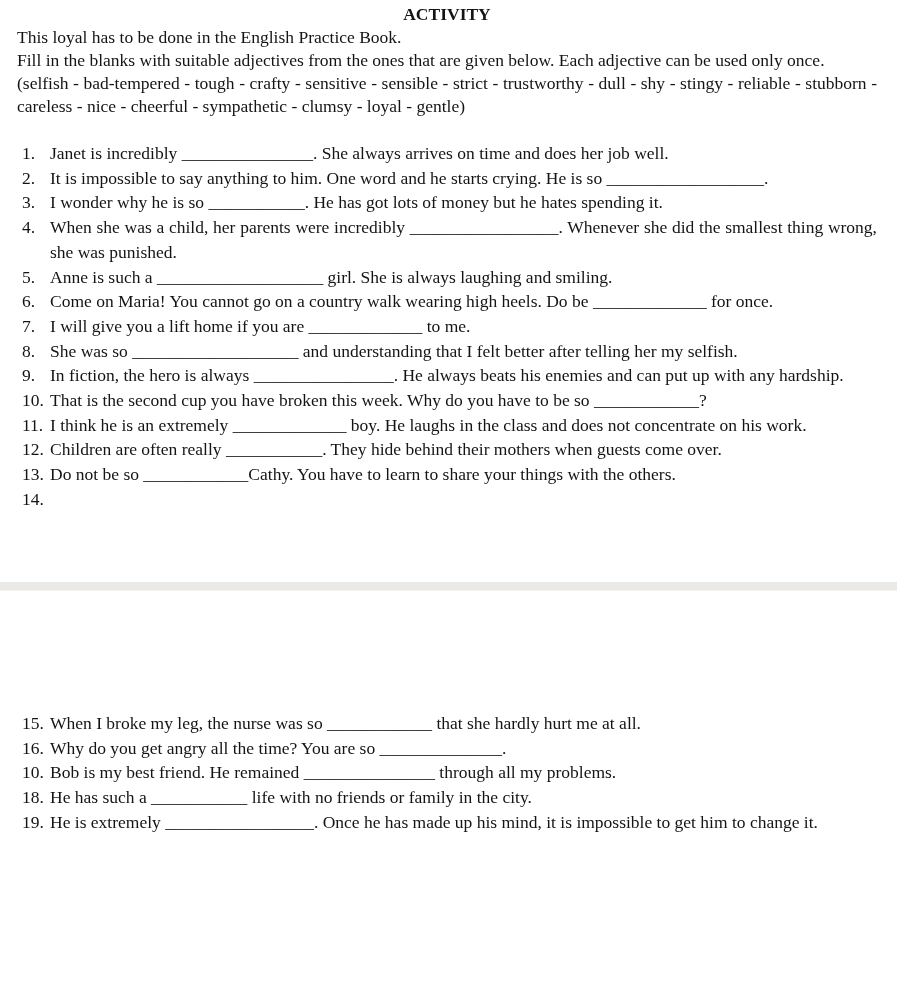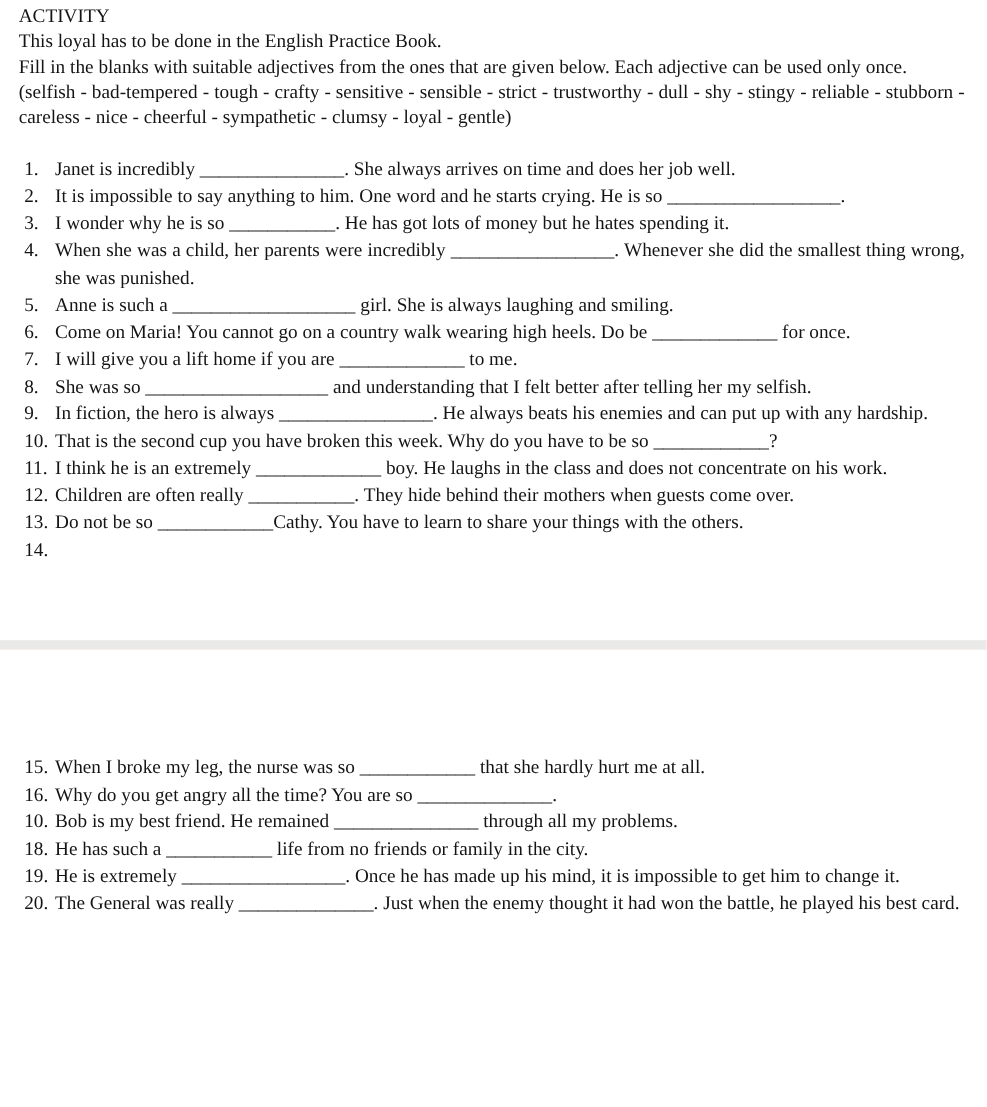--- a/index.html
+++ b/index.html
@@ -16,38 +16,39 @@
   }
   .content {
     padding: 0 20px 0 17px;
   }
   .header {
     padding-top: 3px;
     font-size: 17.5px;
     line-height: 23px;
   }
   .header-title {
-    font-weight: normal;
+    font-weight: bold;
+    text-align: center;
   }
   .bold {
     font-weight: normal;
   }
   .justify {
     text-align: justify;
   }
   .word-bank {
     text-align: justify;
   }
   .exercise-list {
     margin-top: 23px;
     font-size: 17.5px;
     line-height: 24.7px;
   }
   .exercise-list.part2 {
-    margin-top: 94px;
+    margin-top: 120px;
   }
   .exercise-item {
     position: relative;
     padding-left: 33px;
     text-align: justify;
   }
   .item-number {
     position: absolute;
     left: 5px;
     top: 0;
@@ -143,26 +144,22 @@
       <div class="exercise-item">
         <span class="item-number">16.</span>
         <span>Why do you get angry all the time? You are so ______________.</span>
       </div>
       <div class="exercise-item">
         <span class="item-number">10.</span>
         <span>Bob is my best friend. He remained _______________ through all my problems.</span>
       </div>
       <div class="exercise-item">
         <span class="item-number">18.</span>
-        <span>He has such a ___________ life from no friends or family in the city.</span>
+        <span>He has such a ___________ life with no friends or family in the city.</span>
       </div>
       <div class="exercise-item">
         <span class="item-number">19.</span>
         <span>He is extremely _________________. Once he has made up his mind, it is impossible to get him to change it.</span>
-      </div>
-      <div class="exercise-item">
-        <span class="item-number">20.</span>
-        <span>The General was really ______________. Just when the enemy thought it had won the battle, he played his best card.</span>
       </div>
     </div>
   </div>
 
 </div>
 
 </body></html>

